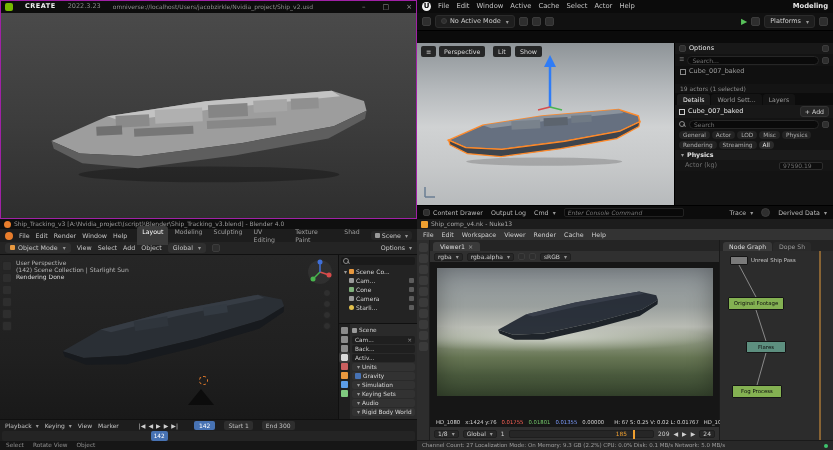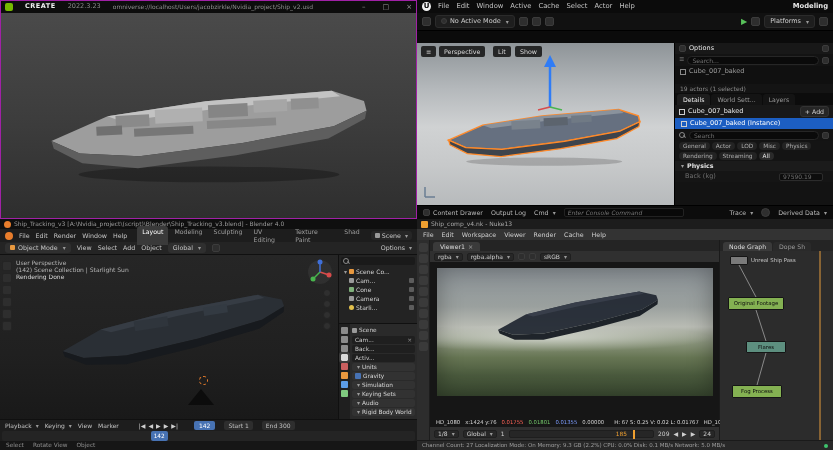--- a/index.html
+++ b/index.html
@@ -290,24 +290,20 @@
         <div class="ue-dtabs">
           <span class="ue-dtab active">Details</span>
           <span class="ue-dtab">World Sett...</span>
           <span class="ue-dtab">Layers</span>
         </div>
         <div class="ue-obj">
           <span class="cubeicon"></span>
           <span class="nowrap">Cube_007_baked</span>
           <span class="ue-add">+ Add</span>
         </div>
-        <div class="ue-inst">
-          <span class="cubeicon"></span>
-          <span class="nowrap">Cube_007_baked (Instance)</span>
-        </div>
         <div class="ue-search">
           <span class="searchicon"></span>
           <input class="ue-input" placeholder="Search" style="">
           <span class="ibox" style="width:7px;height:7px"></span>
         </div>
         <div class="ue-chips">
           <span class="ue-fchip">General</span>
           <span class="ue-fchip">Actor</span>
           <span class="ue-fchip">LOD</span>
           <span class="ue-fchip">Misc</span>
@@ -316,21 +312,21 @@
         <div class="ue-chips">
           <span class="ue-fchip">Rendering</span>
           <span class="ue-fchip">Streaming</span>
           <span class="ue-fchip on">All</span>
         </div>
         <div class="ue-phys">
           <span class="chev">▾</span>
           <span>Physics</span>
         </div>
         <div class="ue-prop dim">
-          <span>Back (kg)</span>
+          <span>Actor (kg)</span>
           <span class="ue-val">97590.19</span>
         </div>
       </div>
     </div>
 
     <div class="ue-status">
       <span class="ibox" style="width:7px;height:7px"></span>
       <span style="margin-left:-5px">Content Drawer</span>
       <span>Output Log</span>
       <span>

